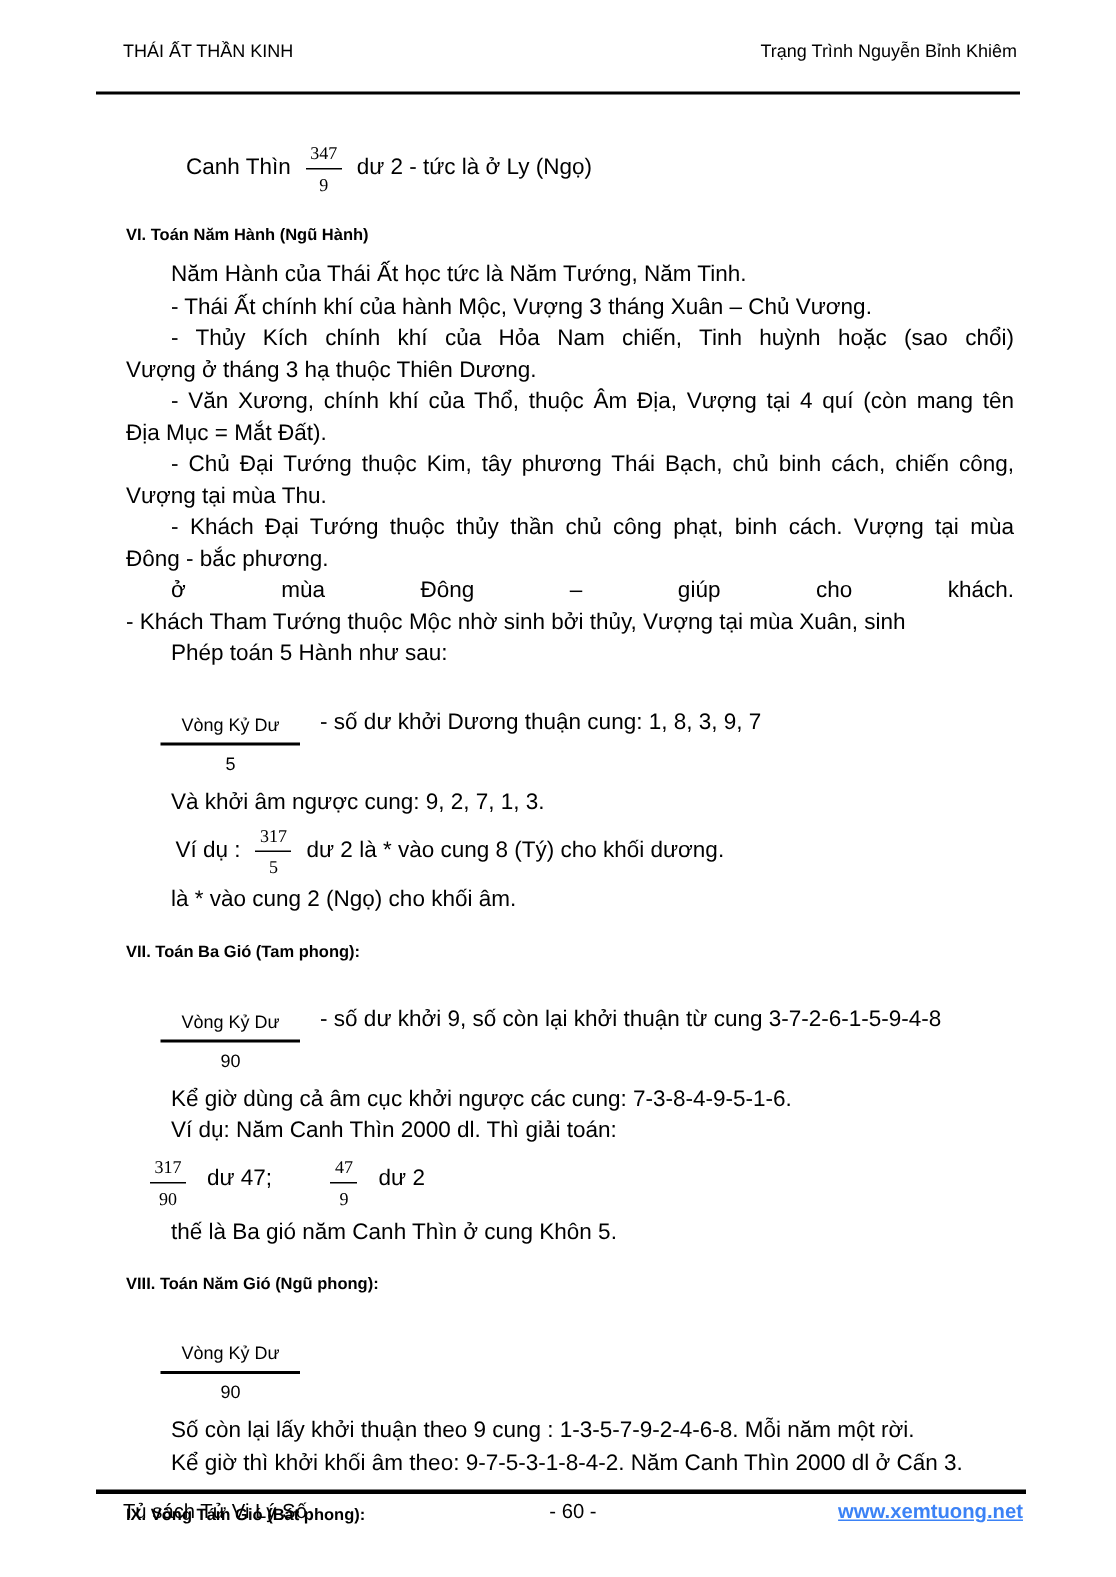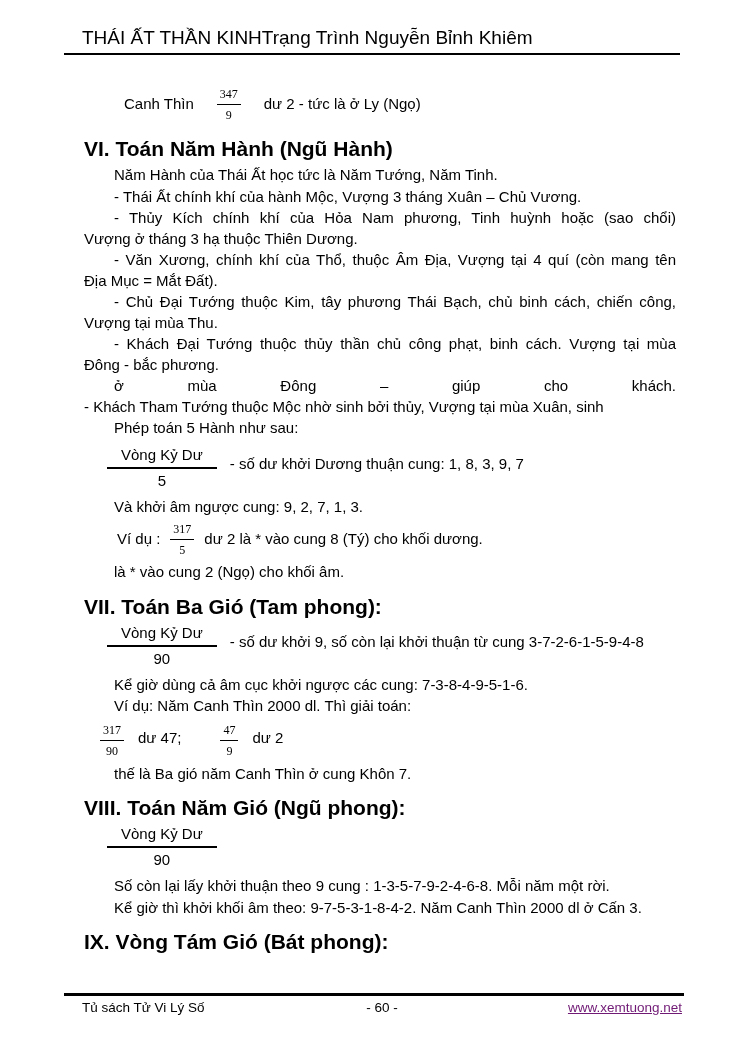--- a/index.html
+++ b/index.html
@@ -9,67 +9,67 @@
     margin:0 auto;
     background:#ffffff;
     color:#000000;
     font-family:"Liberation Sans", sans-serif;
     overflow:hidden;
     box-sizing:border-box;
   }
   
   .header {
     margin:0 64px;
-    padding:27px 0 4px 0;
+    padding:27px 0 20px 0;
     border-bottom:2px solid #000;
-    display:flex; align-items:flex-end;
-    font-size:19px;
+    display:flex; justify-content:space-between; align-items:flex-end;
+    font-size:12px;
   }
   .header .h-left { margin-left:18px; }
   .header .h-right { margin-right:2px; }
 
   
   .content {
     margin:0 64px;
     padding:0 4px 0 20px;   
     font-size:15px;
     line-height:20.5px;
   }
   .para { margin:1px 0; }
   .para-line { display:block; text-align:justify; text-align-last:justify; }
   .para-line:first-child { text-indent:30px; }
   .para-line:last-child { text-align-last:auto; }
 
   h2 {
-    font-size:21px; font-weight:bold;
+    font-size:11px; font-weight:bold;
     margin:14px 0 6px 0;
     line-height:20px;
   }
   h2.first { margin-top:15px; }
 
   
   .frac {
     display:inline-flex; flex-direction:column; align-items:center;
     vertical-align:middle;
     font-family:"Liberation Serif", serif;
     font-size:12px; line-height:18px;
     margin:0 5px;
   }
   .frac .fnum { padding:0 3px 1px 3px; border-bottom:1.5px solid #000; }
   .frac .fden { padding-top:1px; }
 
   
-  .introline { display:flex; align-items:center; gap:18px; padding-left:40px; margin-top:30px; }
+  .introline { display:flex; align-items:center; gap:5px; padding-left:40px; margin-top:30px; }
   .exline   { display:flex; align-items:center; gap:5px; padding-left:33px; margin:3px 0; }
 
   
   .formula { display:flex; align-items:center; margin:6px 0 6px 23px; }
   .bigfrac {
     display:flex; flex-direction:column; align-items:center;
-    font-size:15px; line-height:20px; margin-right:13px;
+    font-size:12px; line-height:20px; margin-right:13px;margin-top:20px;
   }
   .bigfrac .bignum { padding:0 14px 2px 14px; border-bottom:2px solid #000; }
   .bigfrac .bigden { padding-top:2px; }
   .fnote { white-space:nowrap; transform:translateY(-3px); }
 
   
   .exrow { display:flex; align-items:center; margin:4px 0 4px 11px; }
   .exrow .note { transform:translateY(-2px); margin-left:9px; }
   .exrow .sep { width:34px; }
 
@@ -77,21 +77,21 @@
   .footer {
     position:absolute; top:993px; left:64px; right:60px;
     border-top:3px solid #000;
     padding-top:4px;
     display:flex; align-items:center;
     font-size:13.5px;
   }
   .footer .f-left { flex:1; margin-left:18px; }
   .footer .f-center { flex:1; text-align:center; }
   .footer .f-right { flex:1; text-align:right; margin-right:2px; }
-  .footer a { color:#701a75; text-decoration:underline; cursor:pointer; }
+  .footer a { color:#3b82f6; text-decoration:underline; cursor:pointer;font-weight:bold; }
 </style>
 </head>
 <body>
 
 <div class="page">
 
   <div class="header">
     <span class="h-left">THÁI ẤT THẦN KINH</span>
     <span class="h-right">Trạng Trình Nguyễn Bỉnh Khiêm</span>
   </div>
@@ -108,21 +108,21 @@
     </div>
 
     <h2 class="first">VI. Toán Năm Hành (Ngũ Hành)</h2>
     <p class="para">
         <span class="para-line">Năm Hành của Thái Ất học tức là Năm Tướng, Năm Tinh.</span>
       </p>
     <p class="para">
         <span class="para-line">- Thái Ất chính khí của hành Mộc, Vượng 3 tháng Xuân – Chủ Vương.</span>
       </p>
     <p class="para">
-        <span class="para-line">- Thủy Kích chính khí của Hỏa Nam phương, Tinh huỳnh hoặc (sao chổi)</span>
+        <span class="para-line">- Thủy Kích chính khí của Hỏa Nam chiến, Tinh huỳnh hoặc (sao chổi)</span>
         <span class="para-line">Vượng ở tháng 3 hạ thuộc Thiên Dương.</span>
       </p>
     <p class="para">
         <span class="para-line">- Văn Xương, chính khí của Thổ, thuộc Âm Địa, Vượng tại 4 quí (còn mang tên</span>
         <span class="para-line">Địa Mục = Mắt Đất).</span>
       </p>
     <p class="para">
         <span class="para-line">- Chủ Đại Tướng thuộc Kim, tây phương Thái Bạch, chủ binh cách, chiến công,</span>
         <span class="para-line">Vượng tại mùa Thu.</span>
       </p>
@@ -188,21 +188,21 @@
       <span class="note">dư 47;</span>
       <span class="sep"></span>
       <span class="frac">
         <span class="fnum">47</span>
         <span class="fden">9</span>
       </span>
       <span class="note">dư 2</span>
     </div>
 
     <p class="para">
-        <span class="para-line">thế là Ba gió năm Canh Thìn ở cung Khôn 7.</span>
+        <span class="para-line">thế là Ba gió năm Canh Thìn ở cung Khôn 5.</span>
       </p>
 
     <h2>VIII. Toán Năm Gió (Ngũ phong):</h2>
 
     <div class="formula">
       <span class="bigfrac">
         <span class="bignum">Vòng Kỷ Dư</span>
         <span class="bigden">90</span>
       </span>
     </div>

